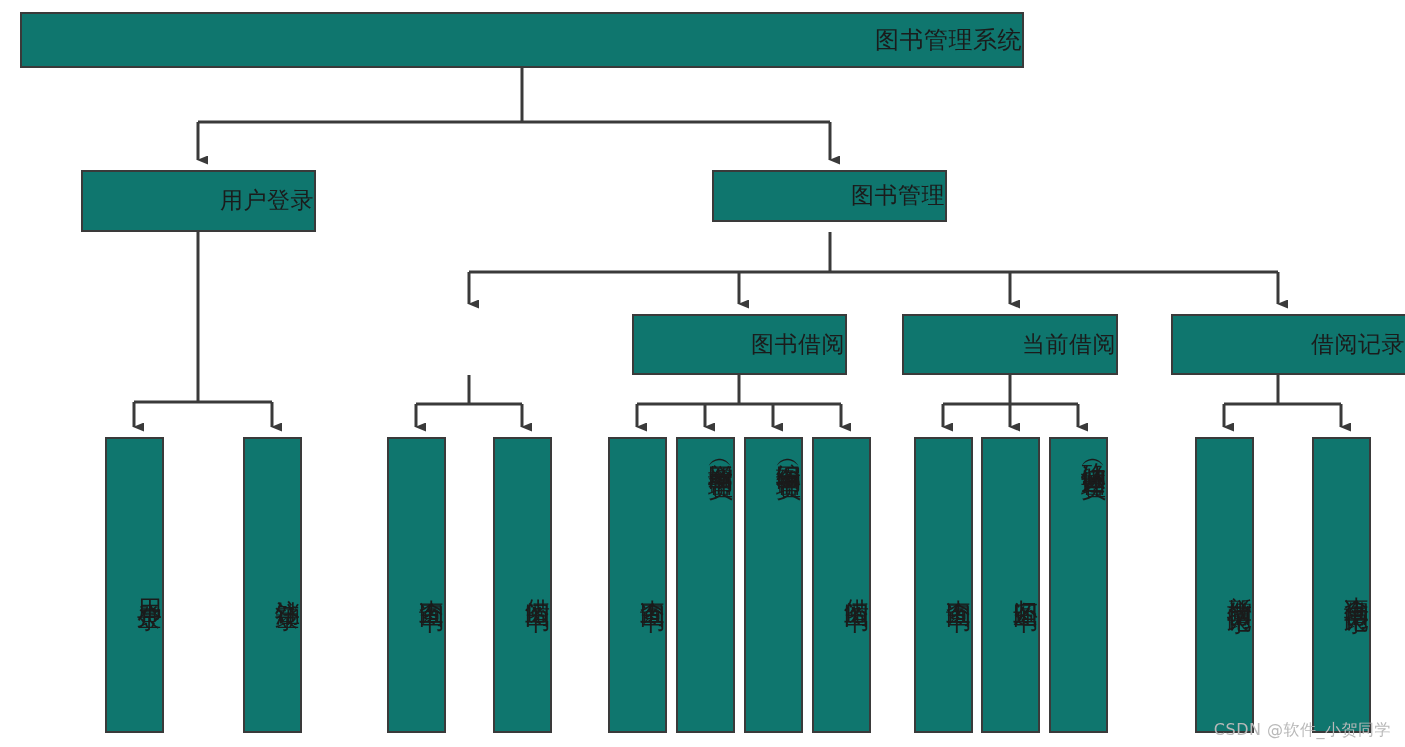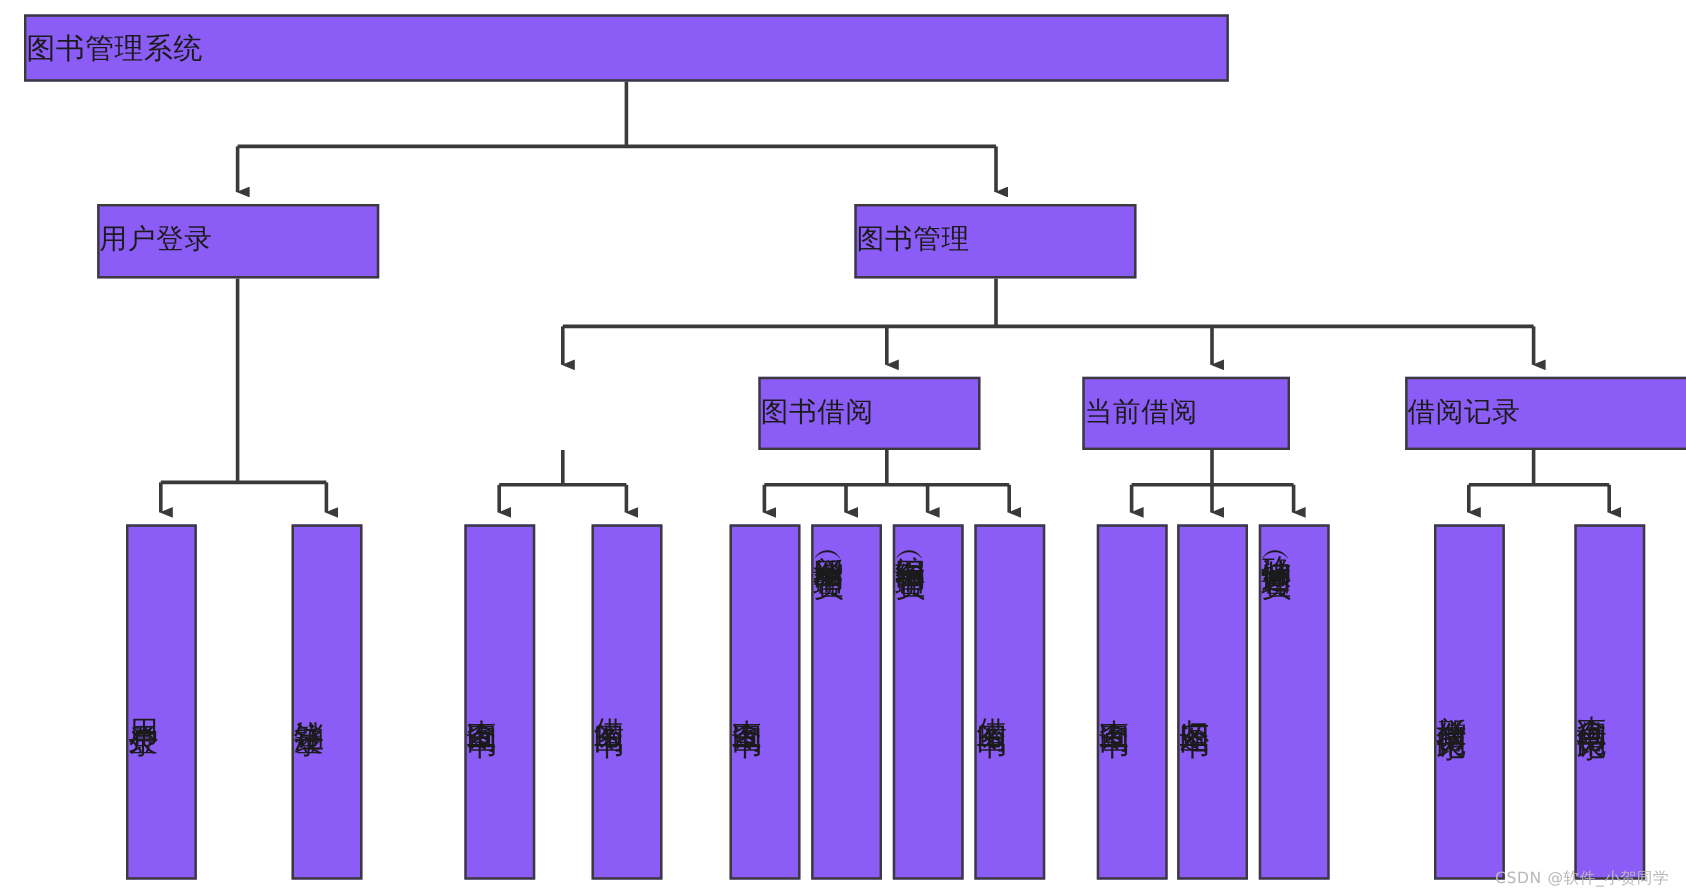--- a/index.html
+++ b/index.html
@@ -22,24 +22,24 @@
     left: 0;
     top: 0;
     width: 1405px;
     height: 747px;
     pointer-events: none;
   }
   .node {
     position: absolute;
     box-sizing: border-box;
     border: 2.5px solid #3a3a3a;
-    background: #8b5cf6;
+    background: #0f766e;
     display: flex;
     align-items: center;
-    justify-content: flex-start;
+    justify-content: flex-end;
     color: #1b1b1b;
   }
   .node .node-label {
     display: block;
     text-align: center;
     line-height: 1.18;
     letter-spacing: 0.5px;
   }
   
   .node.h .node-label {
@@ -66,21 +66,21 @@
     letter-spacing: 2px;
   }
   .node.v.mid {
     align-items: center;
     padding-top: 0;
   }
   #watermark {
     position: absolute;
     right: 14px;
     bottom: 6px;
-    font-size: 13px;
+    font-size: 16px;
     color: #b9b9b9;
     letter-spacing: 0.5px;
     white-space: nowrap;
     user-select: none;
   }
 </style>
 </head>
 <body>
 
 <div id="canvas">
@@ -135,28 +135,28 @@
     </g>
   </svg>
 
   <div class="node h root" style="left:20px; top:12px; width:1004px; height:56px;">
     <span class="node-label">图书管理系统</span>
   </div>
 
   <div class="node h" style="left:81px; top:170px; width:235px; height:62px;">
     <span class="node-label">用户登录</span>
   </div>
-  <div class="node h" style="left:712px; top:170px; width:235px; height:62px;">
+  <div class="node h" style="left:712px; top:170px; width:235px; height:52px;">
     <span class="node-label">图书管理</span>
   </div>
 
-  <div class="node h" style="left:632px; top:314px; width:185px; height:61px;">
+  <div class="node h" style="left:632px; top:314px; width:215px; height:61px;">
     <span class="node-label">图书借阅</span>
   </div>
-  <div class="node h" style="left:902px; top:314px; width:173px; height:61px;">
+  <div class="node h" style="left:902px; top:314px; width:216px; height:61px;">
     <span class="node-label">当前借阅</span>
   </div>
   <div class="node h" style="left:1171px; top:314px; width:236px; height:61px;">
     <span class="node-label">借阅记录</span>
   </div>
 
   <div class="node v mid" style="left:105px; top:437px; width:59px; height:296px;">
     <span class="node-label">用户登录</span>
   </div>
   <div class="node v mid" style="left:243px; top:437px; width:59px; height:296px;">

